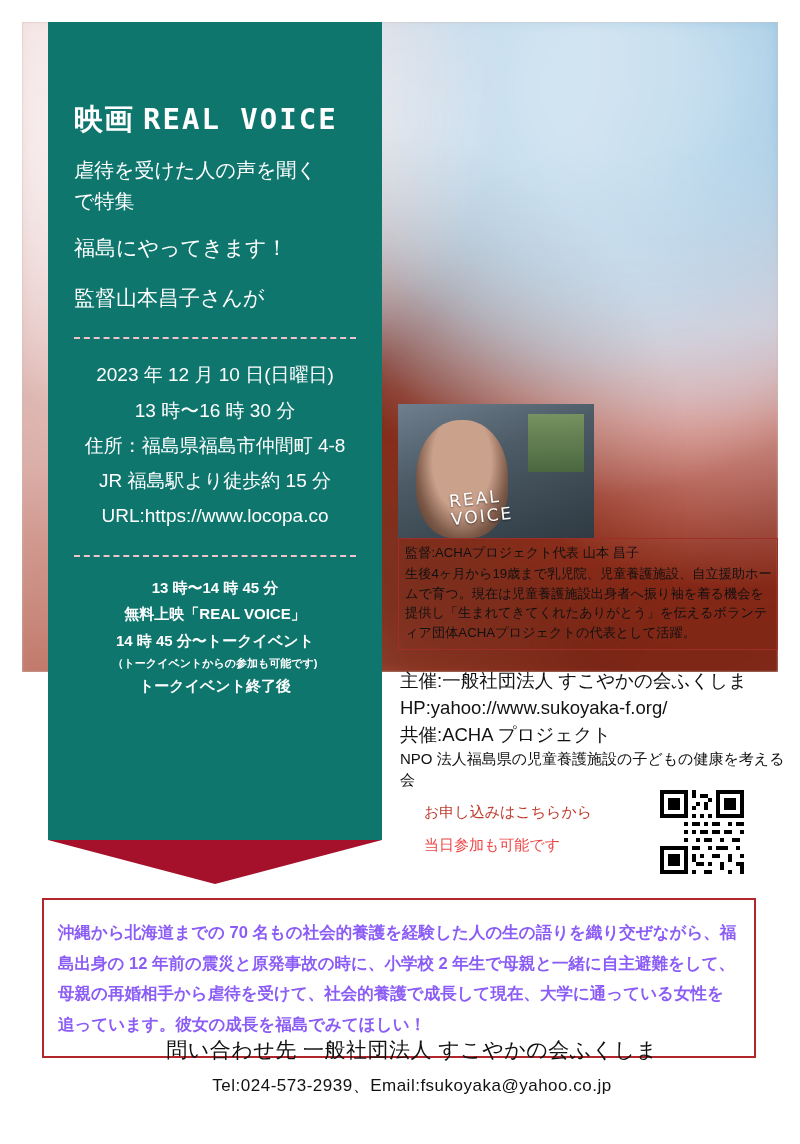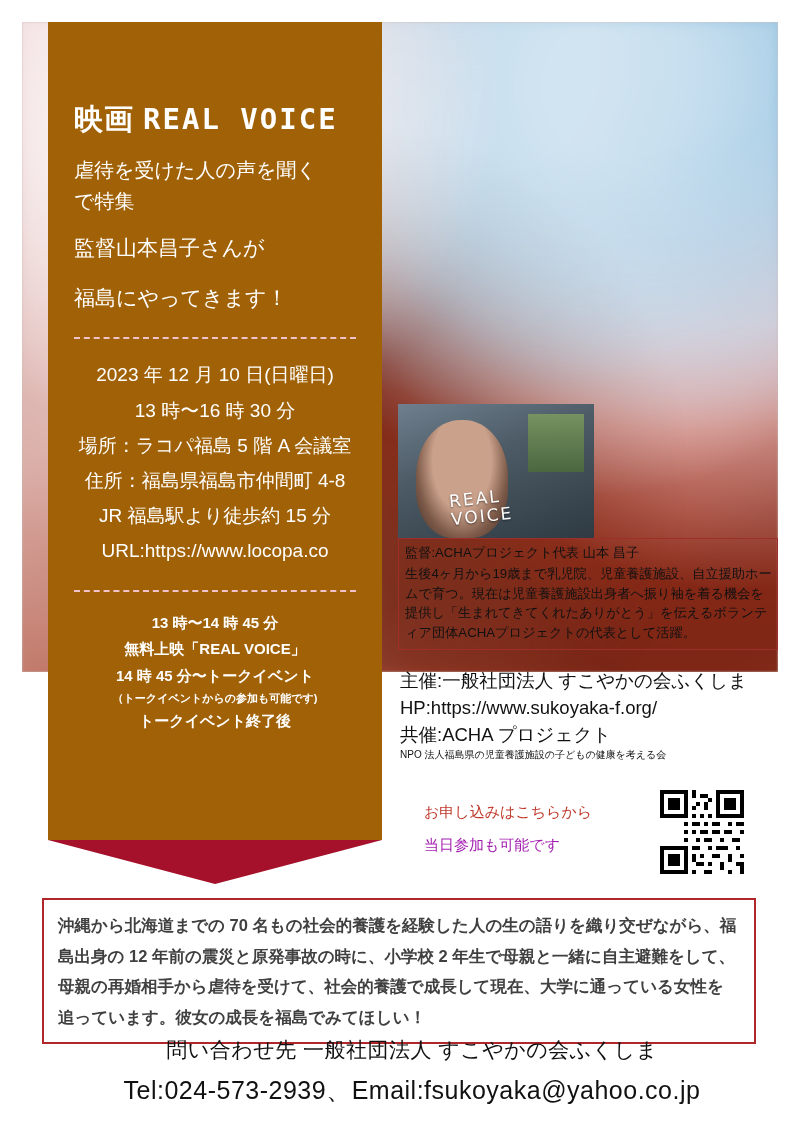--- a/index.html
+++ b/index.html
@@ -47,21 +47,21 @@
       radial-gradient(ellipse at 80% 10%, rgba(255,255,255,.35) 0 9%, rgba(255,255,255,0) 36%),
       radial-gradient(ellipse at 46% 70%, rgba(0,0,0,.18) 0 20%, rgba(0,0,0,0) 55%);
     filter: blur(6px);
   }
 
   
   .banner {
     position: absolute;
     left: 48px; top: 22px;
     width: 334px; height: 818px;
-    background: #a16207;
+    background: #0f766e;
     color: #ffffff;
     padding: 78px 26px 0 26px;
   }
   .banner::after {
     
     content: "";
     position: absolute;
     left: 0; bottom: -44px;
     width: 334px; height: 44px;
     background: #a5112a;
@@ -127,86 +127,85 @@
   .director .l1 { margin-bottom: 1px; }
 
   
   .org {
     position: absolute;
     left: 400px; top: 668px;
     width: 390px;
     color: #111;
   }
   .org .line { font-size: 18.5px; line-height: 1.45; }
-  .org .small { font-size: 10px; line-height: 1.4; }
+  .org .small { font-size: 15px; line-height: 1.4; }
 
   .apply {
     position: absolute; left: 424px; top: 795px;
     color: #c0392b; font-size: 15px; line-height: 2.2;
   }
-  .apply .l2 { color: #a21caf; }
+  .apply .l2 { color: #ef4444; }
 
   
   .qr {
     position: absolute; left: 660px; top: 790px;
     width: 84px; height: 84px;
     background: #fff;
   }
   .qr svg { display: block; }
 
   
   .redbox {
     position: absolute;
     left: 42px; top: 898px;
     width: 714px;
     border: 2px solid #b0262b;
-    padding: 10px 14px;
-    color: #404040;
+    padding: 17px 14px;
+    color: #8b5cf6;
     font-weight: bold;
     font-size: 16.5px;
     line-height: 1.85;
   }
 
   
   .footer {
     position: absolute;
     left: 52px; top: 1036px;
     width: 720px;
     color: #111;
     text-align: center;
   }
   .footer .f1 { font-size: 21px; letter-spacing: .5px; }
-  .footer .f2 { font-size: 25px; margin-top: 10px; letter-spacing: .5px; }
+  .footer .f2 { font-size: 17px; margin-top: 10px; letter-spacing: .5px; }
 </style>
 </head>
 <body>
 
 <div class="photo-area">
   <div class="bg1"></div>
   <div class="bg2"></div>
 </div>
 
 <div class="banner">
   <div class="title">
     <span>映画</span>
     <span class="en">REAL VOICE</span>
   </div>
 
   <div class="sub1">虐待を受けた人の声を聞く</div>
   <div class="sub1">で特集</div>
 
+  <div class="sub2">福島にやってきます！</div>
   <div class="sub2">監督山本昌子さんが</div>
-  <div class="sub2">福島にやってきます！</div>
 
   <div class="dash"></div>
 
   <div class="dates">
     <div>2023 年 12 月 10 日(日曜日)</div>
     <div>13 時〜16 時 30 分</div>
-    <div>場所：ラコパ福島  5 階  A 会議室</div>
     <div>住所：福島県福島市仲間町 4-8</div>
     <div>JR 福島駅より徒歩約 15 分</div>
     <div>URL:https://www.locopa.co</div>
   </div>
 
   <div class="dash"></div>
 
   <div class="schedule">
     <div>13 時〜14 時 45 分</div>
     <div>無料上映「REAL VOICE」</div>
@@ -222,21 +221,21 @@
   <div class="rv">REAL<br>VOICE</div>
 </div>
 
 <div class="director">
   <div class="l1">監督:ACHAプロジェクト代表  山本  昌子</div>
   <div>生後4ヶ月から19歳まで乳児院、児童養護施設、自立援助ホームで育つ。現在は児童養護施設出身者へ振り袖を着る機会を提供し「生まれてきてくれたありがとう」を伝えるボランティア団体ACHAプロジェクトの代表として活躍。</div>
 </div>
 
 <div class="org">
   <div class="line">主催:一般社団法人  すこやかの会ふくしま</div>
-  <div class="line">HP:https://www.sukoyaka-f.org/</div>
+  <div class="line">HP:yahoo://www.sukoyaka-f.org/</div>
   <div class="line">共催:ACHA プロジェクト</div>
   <div class="small">NPO 法人福島県の児童養護施設の子どもの健康を考える会</div>
 </div>
 
 <div class="apply">
   <div>お申し込みはこちらから</div>
   <div class="l2">当日参加も可能です</div>
 </div>
 
 <div class="qr">

